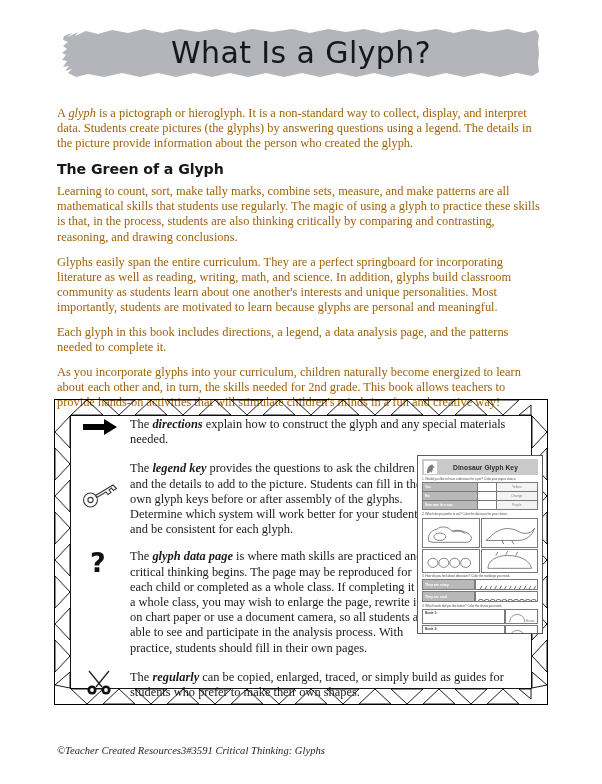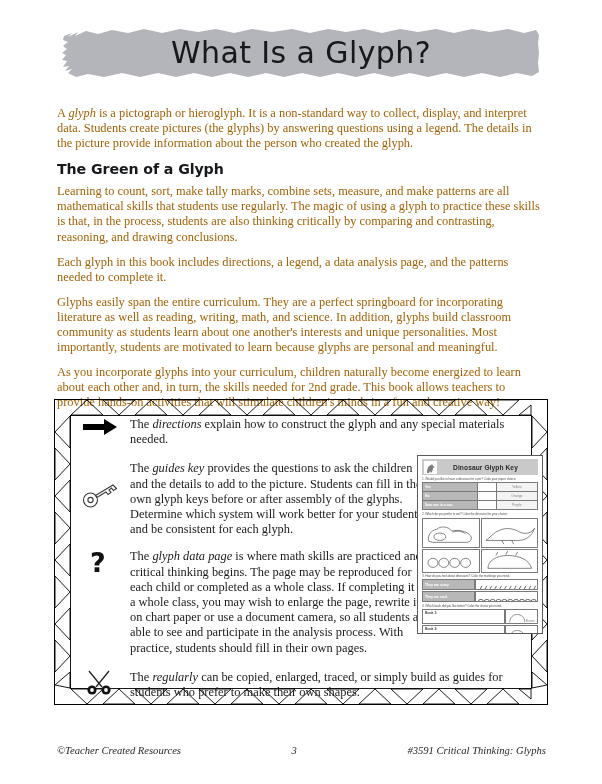--- a/index.html
+++ b/index.html
@@ -99,21 +99,21 @@
     width: 48px;
     display: flex;
     justify-content: center;
   }
   .feature-text {
     margin-left: 54px;
     font-size: 12.4px;
     line-height: 15.2px;
   }
   .feature-text b, .feature-text .bi {
-    font-weight: normal;
+    font-weight: bold;
     font-style: italic;
   }
   .w-narrow { max-width: 300px; }
 
   
   .thumb {
     position: absolute;
     left: 363px;
     top: 56px;
     width: 126px;
@@ -184,21 +184,20 @@
               padding: 1px 2px; font-weight: bold; }
   .book-shape { border: 0.5px solid #7a7a7a; width: 33px; height: 15px; background: #fff; position: relative; }
 
   
   .footer {
     position: absolute;
     left: 57px;
     top: 745px;
     width: 489px;
     display: flex;
-    justify-content: space-between;
     align-items: baseline;
     font-style: italic;
     font-size: 10.6px;
     color: #26262a;
   }
   .footer .pg { font-size: 10.6px; }
 </style>
 </head>
 <body>
 
@@ -219,22 +218,22 @@
     <div class="title-text">What Is a Glyph?</div>
   </div>
 
   <div class="body-col">
 
     <p class="para"><span>A </span><em class="it">glyph</em><span> is a pictograph or hieroglyph.  It is a non-standard way to collect, display, and interpret data.  Students create pictures (the glyphs) by answering questions using a legend.  The details in the picture provide information about the person who created the glyph.</span></p>
 
     <h2 class="section-head">The Green of a Glyph</h2>
 
     <p class="para">Learning to count, sort, make tally marks, combine sets, measure, and make patterns are all mathematical skills that students use regularly.  The magic of using a glyph to practice these skills is that, in the process, students are also thinking critically by comparing and contrasting, reasoning, and drawing conclusions.</p>
+    <p class="para">Glyphs easily span the entire curriculum.  They are a perfect springboard for incorporating literature as well as reading, writing, math, and science.  In addition, glyphs build classroom community as students learn about one another's interests and unique personalities.  Most importantly, students are motivated to learn because glyphs are personal and meaningful.</p>
     <p class="para">Each glyph in this book includes directions, a legend, a data analysis page, and the patterns needed to complete it.</p>
-    <p class="para">Glyphs easily span the entire curriculum.  They are a perfect springboard for incorporating literature as well as reading, writing, math, and science.  In addition, glyphs build classroom community as students learn about one another's interests and unique personalities.  Most importantly, students are motivated to learn because glyphs are personal and meaningful.</p>
     <p class="para">As you incorporate glyphs into your curriculum, children naturally become energized to learn about each other and, in turn, the skills needed for 2nd grade.  This book allows teachers to provide hands-on activities that will stimulate children's minds in a fun and creative way!</p>
   </div>
 
   <div class="feature-box">
     <svg class="zig-border" width="494" height="306" viewBox="0 0 494 306">
 
       <rect x="0.5" y="0.5" width="493" height="305" fill="none" stroke="#000" stroke-width="1"></rect>
       <rect x="16.5" y="16.5" width="461" height="273" fill="none" stroke="#000" stroke-width="0.9"></rect>
 
       <g fill="none" stroke="#000" stroke-width="0.9">
@@ -315,21 +314,21 @@
       <div class="feature-row" style="margin-bottom:12px;">
         <div class="feature-icon" style="top:22px;">
           <svg width="36" height="26" viewBox="0 0 36 26">
             <g fill="none" stroke="#3a3a3a" stroke-width="1.1">
               <circle cx="8.5" cy="17" r="7"></circle>
               <circle cx="8.5" cy="17" r="2.6"></circle>
               <path d="M13.5,12.5 L31,2 L34.5,5.5 L31.5,7.5 L29.5,5 L27,7 L29,9.5 L26,11.5 L24,9 L14.8,14.5 Z"></path>
             </g>
           </svg>
         </div>
-        <div class="feature-text w-narrow"><span>The </span><span class="bi">guides key</span><span> provides the questions to ask the children and the details to add to the picture.  Students can fill in their own glyph keys before or after assembly of the glyphs.  Determine which system will work better for your students and be consistent for each glyph.</span></div>
+        <div class="feature-text w-narrow"><span>The </span><span class="bi">legend key</span><span> provides the questions to ask the children and the details to add to the picture.  Students can fill in their own glyph keys before or after assembly of the glyphs.  Determine which system will work better for your students and be consistent for each glyph.</span></div>
       </div>
 
       <div class="feature-row" style="margin-bottom:14px;">
         <div class="feature-icon" style="top:0px;">
           <svg width="24" height="28" viewBox="0 0 24 28">
             <text x="2" y="23" font-family="DejaVu Sans, sans-serif" font-size="27" font-weight="bold" fill="#111">?</text>
           </svg>
         </div>
         <div class="feature-text w-narrow"><span>The </span><span class="bi">glyph data page</span><span> is where math skills are practiced and critical thinking begins.  The page may be reproduced for each child or completed as a whole class.  If completing it as a whole class, you may wish to enlarge the page, rewrite it on chart paper or use a document camera, so all students are able to see and participate in the analysis process.  With practice, students should fill in their own pages.</span></div>
       </div>

